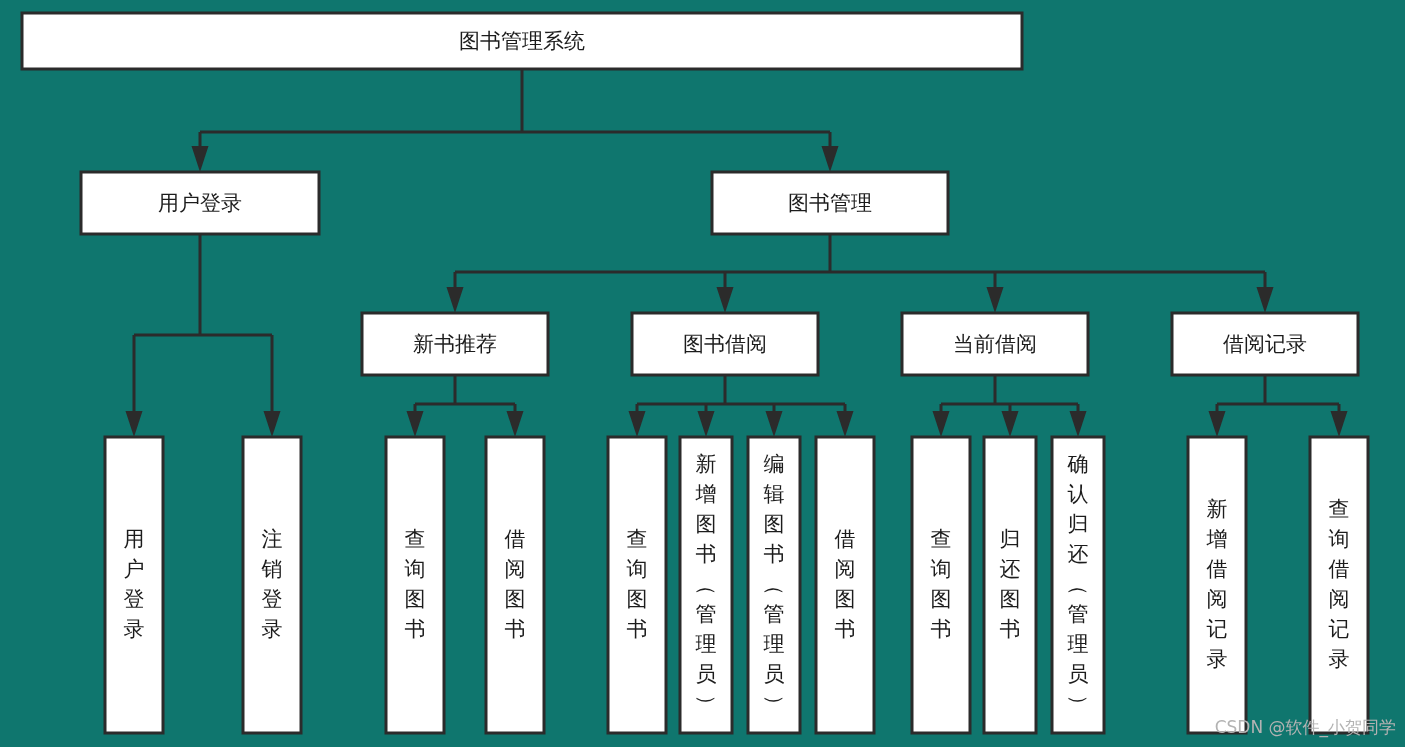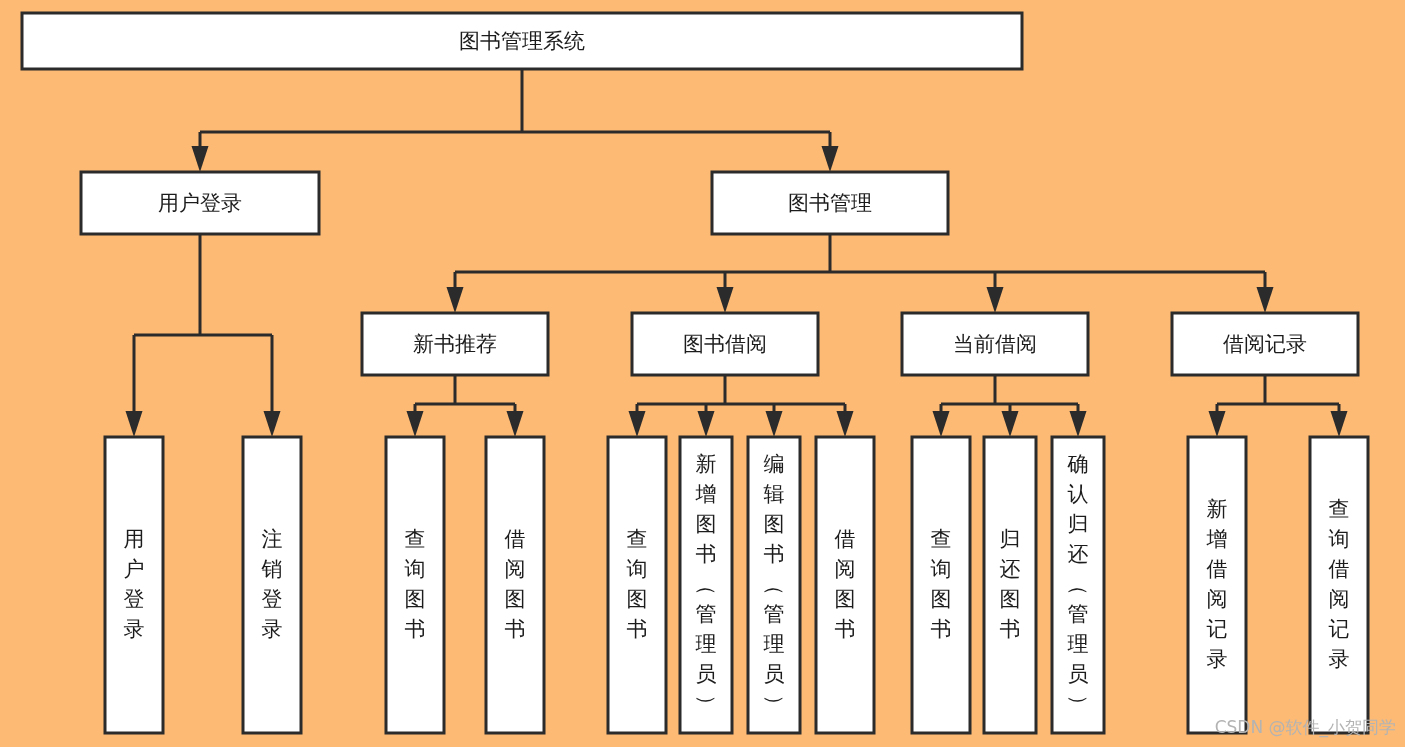--- a/index.html
+++ b/index.html
@@ -11,21 +11,21 @@
   body {
     width: 1405px;
     height: 747px;
     overflow: hidden;
     font-family: "DejaVu Sans", "Liberation Sans", sans-serif;
   }
   #diagram-root {
     position: relative;
     width: 1405px;
     height: 747px;
-    background: #fdba74;
+    background: #0f766e;
   }
   svg.diagram-canvas {
     display: block;
     width: 1405px;
     height: 747px;
   }
   .node-box {
     fill: #ffffff;
     stroke: #2b2b2b;
     stroke-width: 3;

